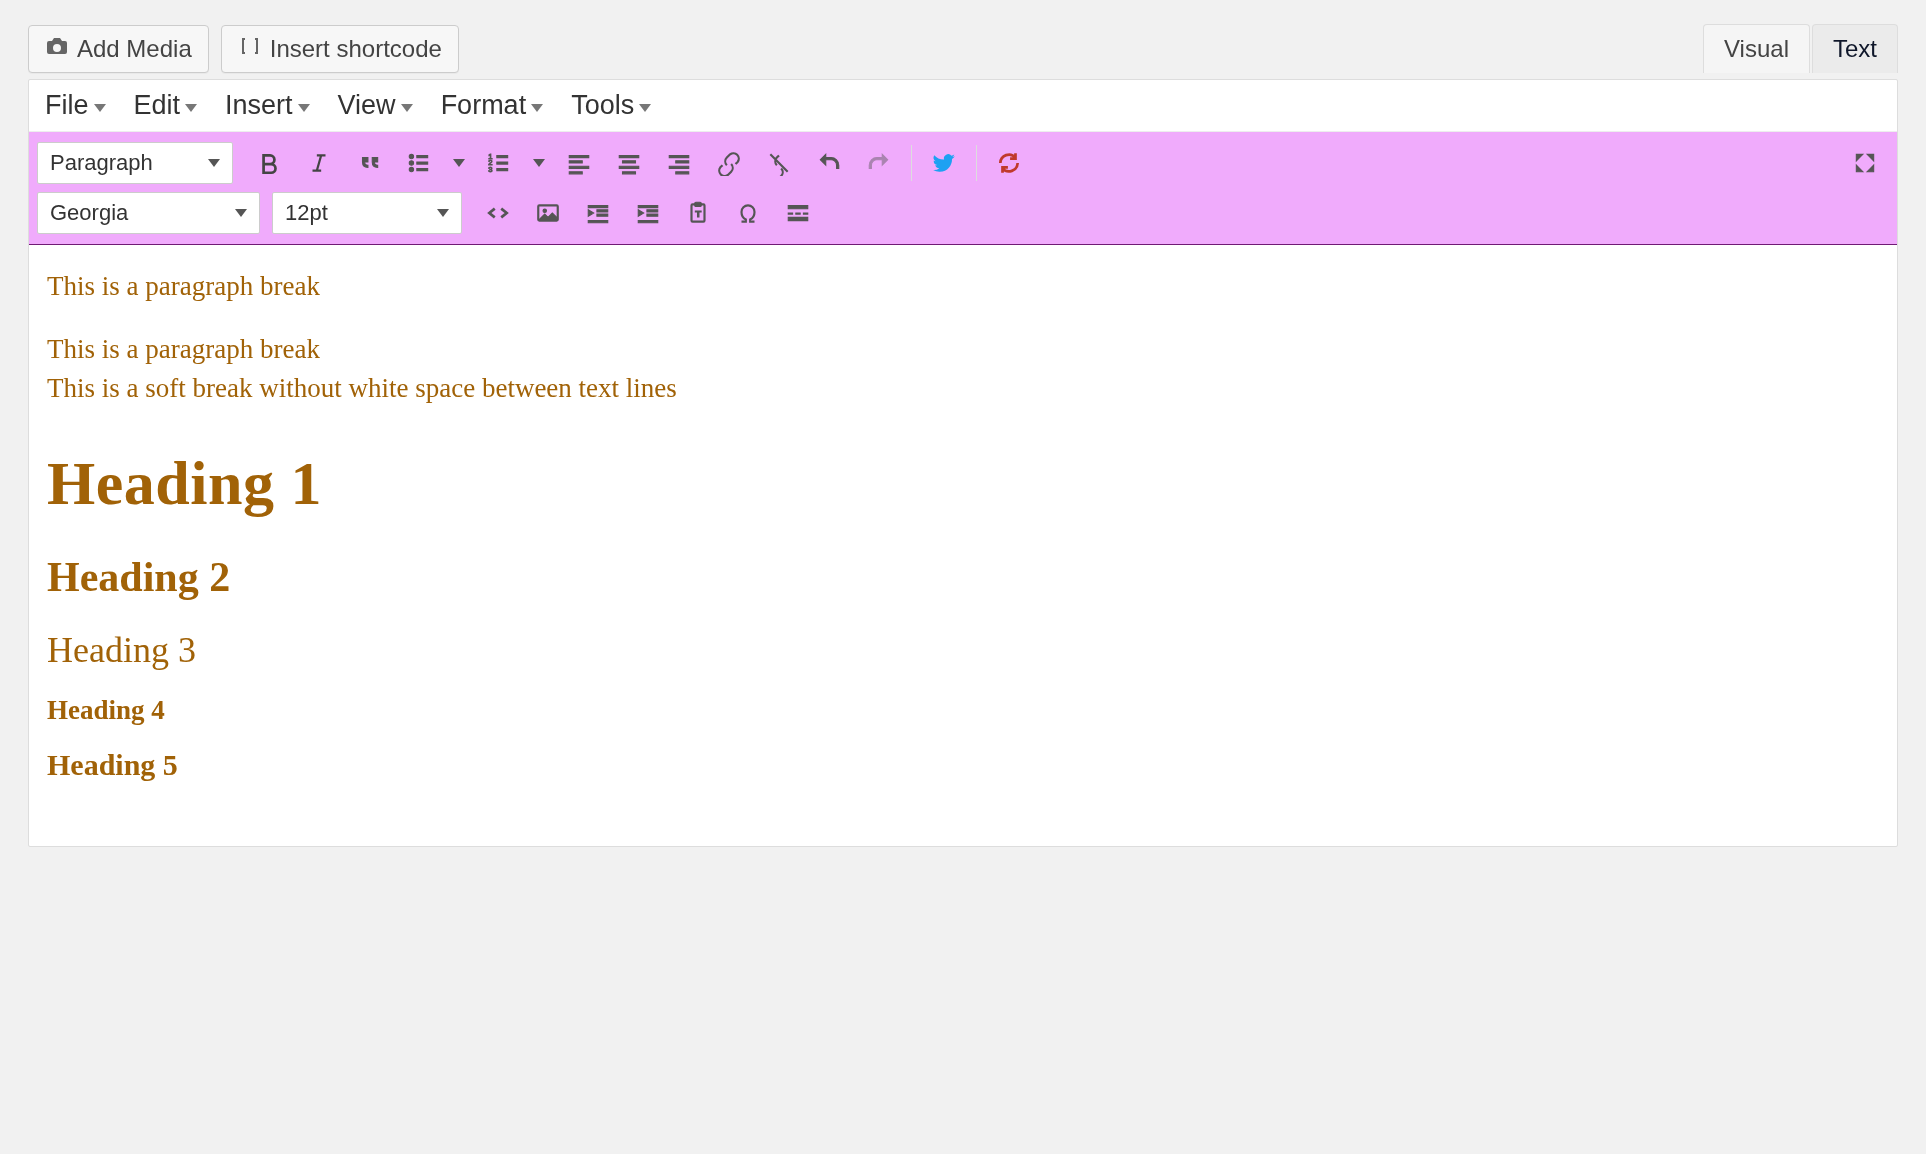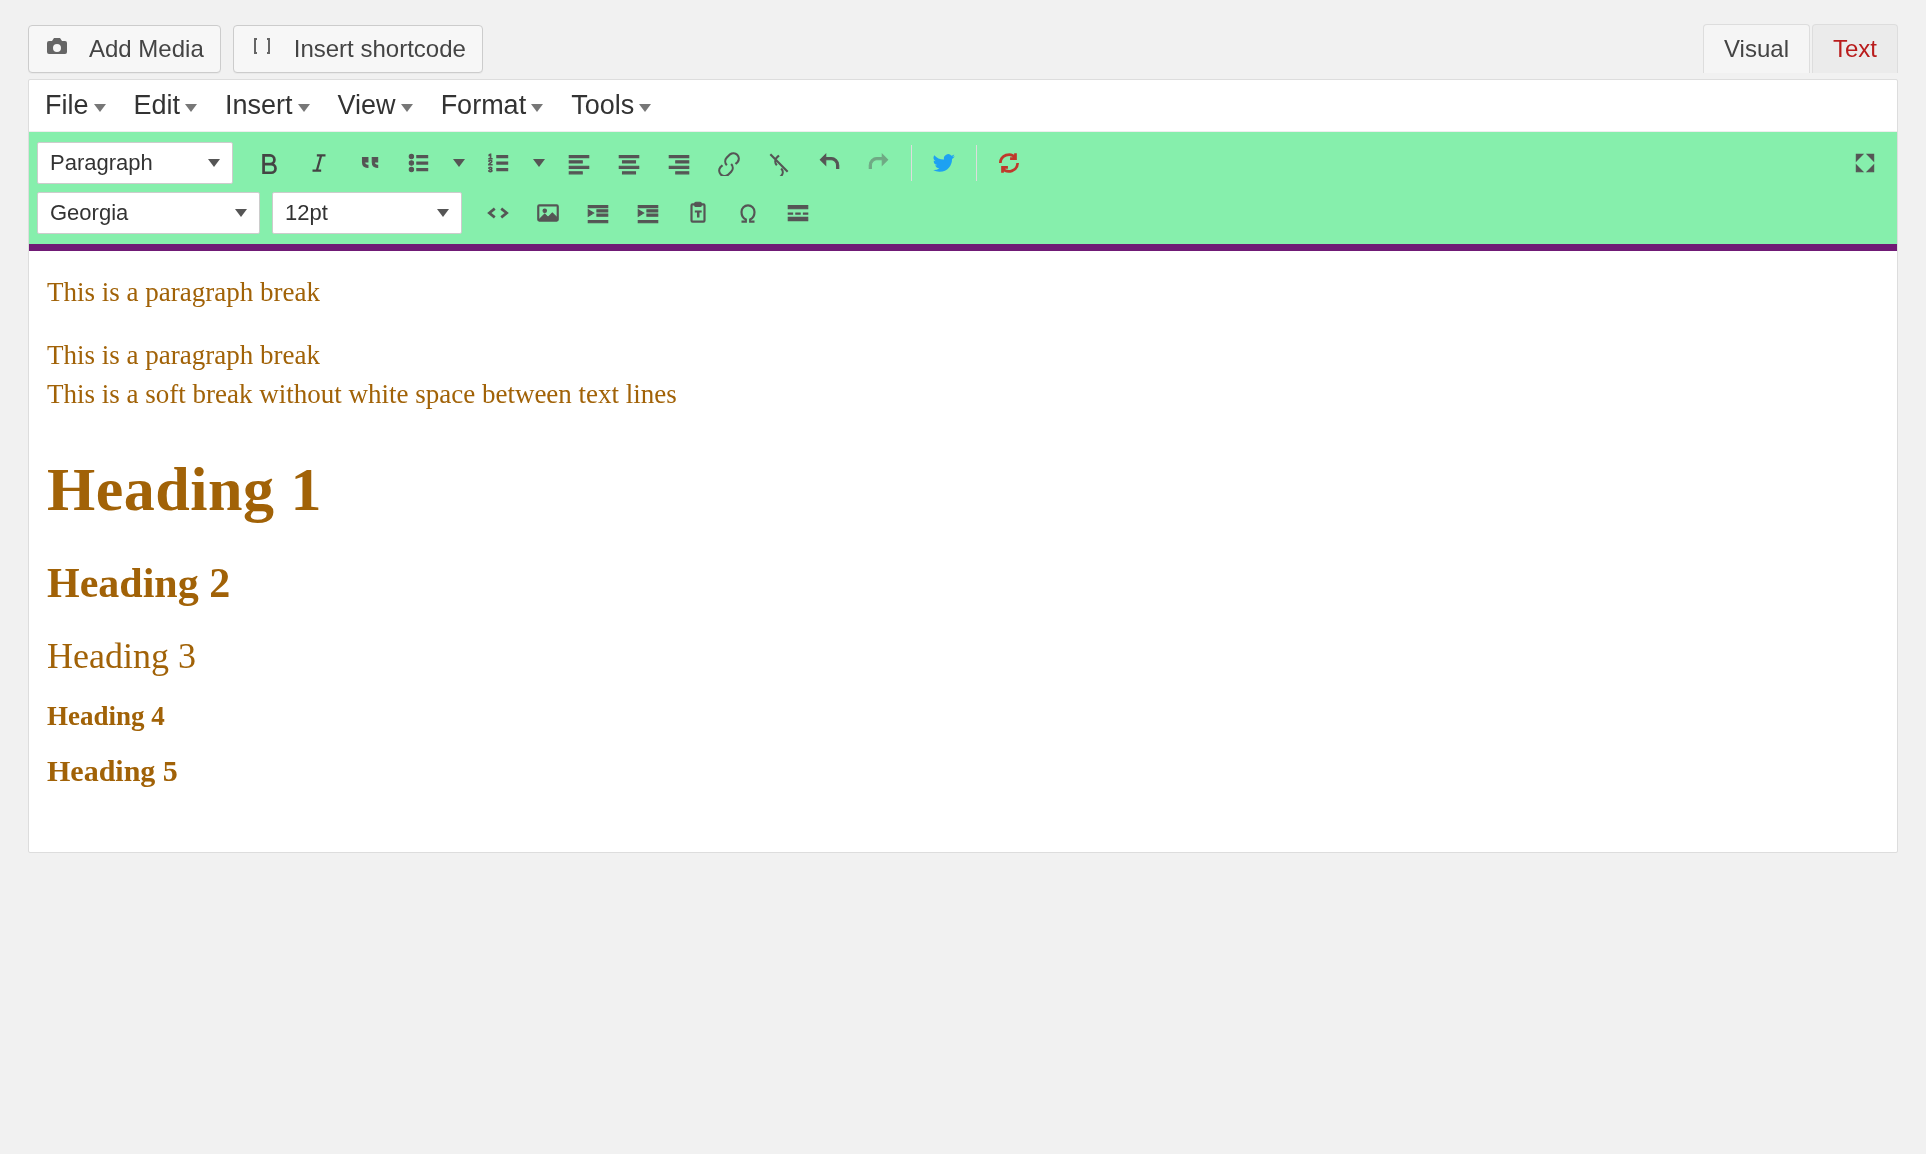--- a/index.html
+++ b/index.html
@@ -8,50 +8,50 @@
     background:#f1f1f1;
     font-family: -apple-system, BlinkMacSystemFont, "Segoe UI", Helvetica, Arial, sans-serif;
     color:#222;
     width:1926px;
   }
   .wrap { padding:24px 28px; }
   
   .top-row { display:flex; align-items:flex-end; justify-content:space-between; margin-bottom:6px; }
   .media-buttons { display:flex; gap:12px; }
   .media-btn {
-    display:inline-flex; align-items:center; gap:20px;
+    display:inline-flex; align-items:center; gap:8px;
     background:#f7f7f7; border:1px solid #ccc; border-radius:4px;
     padding:8px 16px; font-size:24px; color:#444; cursor:pointer;
     box-shadow: 0 1px 0 rgba(0,0,0,0.03);
   }
   .media-btn svg { width:24px; height:24px; fill:#666; }
   .tabs { display:flex; gap:2px; margin-right:0; }
   .tab {
-    padding:10px 20px; font-size:24px; color:#b91c1c;
+    padding:10px 20px; font-size:24px; color:#0f172a;
     background:#ebebeb; border:1px solid #ddd; border-bottom:none;
     border-top-left-radius:4px; border-top-right-radius:4px; cursor:pointer;
   }
   .tab.active { background:#f5f5f5; color:#444; }
   
   .editor {
     background:#fff; border:1px solid #ddd; border-radius:2px;
   }
   .menubar {
     display:flex; align-items:center; gap:28px;
     padding:10px 16px; font-size:27px; color:#333;
     border-bottom:1px solid #eee;
   }
   .menu-item { display:inline-flex; align-items:center; gap:5px; cursor:pointer;text-align:right; }
   .menu-caret {
     width:0; height:0; border-left:6px solid transparent; border-right:6px solid transparent;
     border-top:8px solid #777; margin-top:4px;
   }
   
   .toolbar {
-    background:#86efac; border-bottom:7px solid #701a75;
+    background:#f0abfc; border-bottom:1px solid #701a75;
     padding:6px 8px;
   }
   .toolbar-row { display:flex; align-items:center; flex-wrap:nowrap; gap:2px; padding:4px 0; }
   .select-box {
     display:inline-flex; align-items:center; justify-content:space-between;
     background:#fff; border:1px solid #ccc; border-radius:2px;
     height:42px; padding:0 12px; font-size:22px; color:#333; cursor:pointer;
     margin-right:10px;
   }
   .select-box .sel-label { flex:1; }

